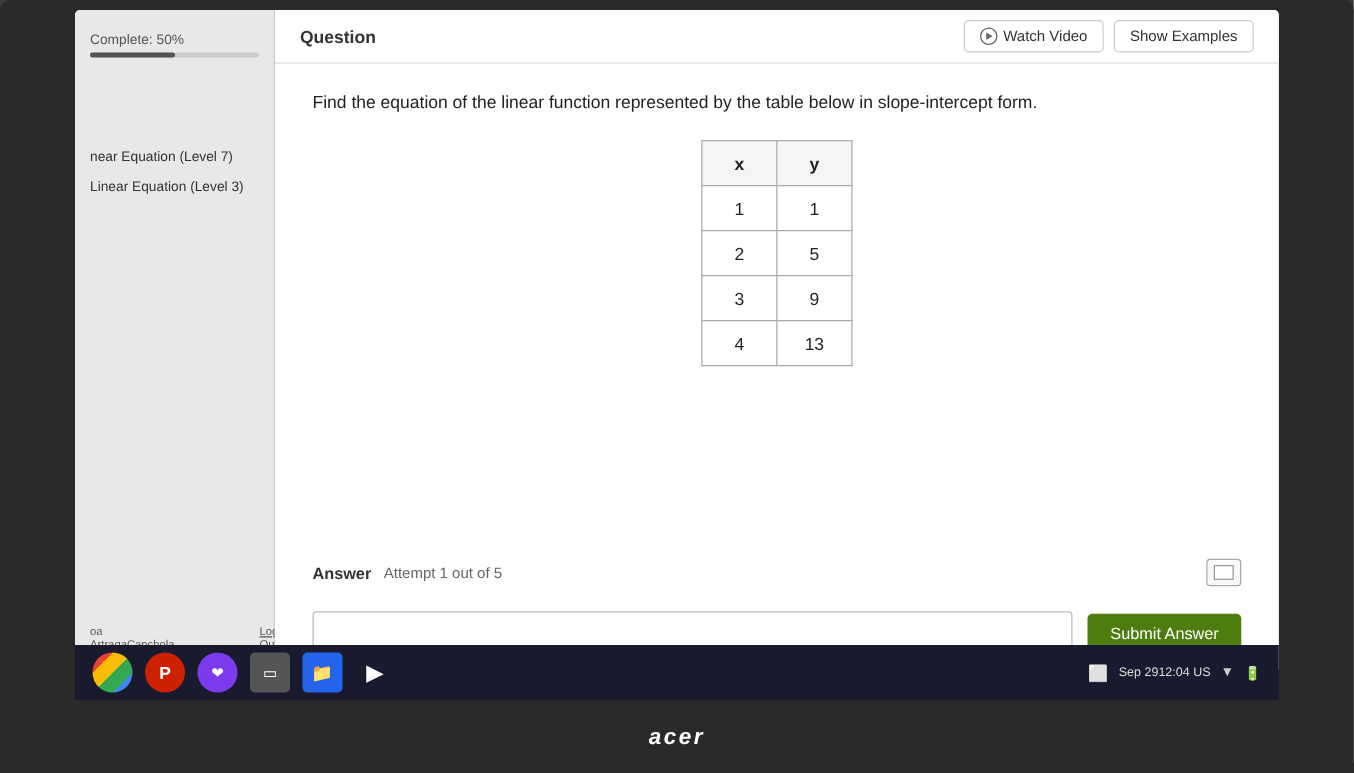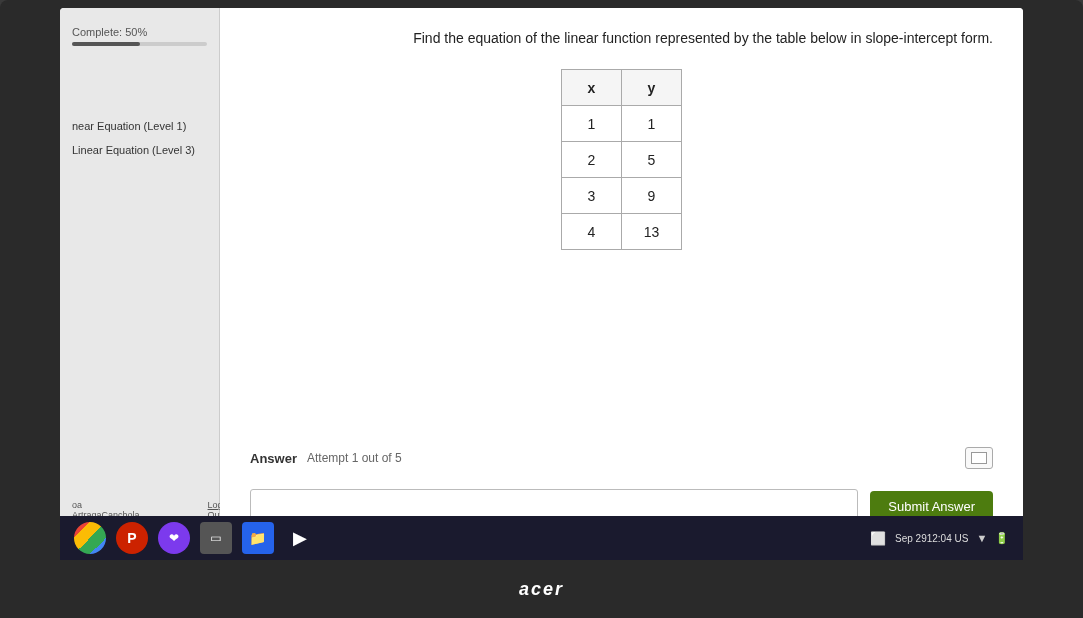--- a/index.html
+++ b/index.html
@@ -177,21 +177,20 @@
       flex: 1;
       padding: 20px 30px;
       overflow-y: auto;
     }
 
     .question-text {
       font-size: 14px;
       color: #222;
       line-height: 1.5;
       margin-bottom: 20px;
-      text-align: right;
     }
 
     
     .data-table {
       border-collapse: collapse;
       margin: 0 auto 30px auto;
     }
 
     .data-table th,
     .data-table td {
@@ -361,34 +360,44 @@
 
   <div class="sidebar">
     <div class="sidebar-progress">
       <span>Complete: 50%</span>
       <div class="progress-bar-bg">
         <div class="progress-bar-fill"></div>
       </div>
     </div>
     <div class="sidebar-nav">
       <div class="sidebar-item">
-        <span>near Equation (Level 1)</span>
+        <span>near Equation (Level 7)</span>
       </div>
       <div class="sidebar-item">
         <span>Linear Equation (Level 3)</span>
       </div>
     </div>
     <div class="sidebar-bottom">
       <span class="sidebar-user">oa ArtragaCanchola</span>
       <span class="sidebar-logout">Log Out</span>
     </div>
   </div>
 
   <div class="main-content">
 
+    <div class="top-bar">
+      <span class="top-bar-title">Question</span>
+      <div class="top-bar-buttons">
+        <button class="btn-watch-video">
+          <div class="play-icon"></div>
+          <span>Watch Video</span>
+        </button>
+        <button class="btn-show-examples">Show Examples</button>
+      </div>
+    </div>
 
     <div class="question-body">
       <p class="question-text">Find the equation of the linear function represented by the table below in slope-intercept form.</p>
 
       <table class="data-table">
         <thead>
           <tr>
             <th>x</th>
             <th>y</th>
           </tr>

